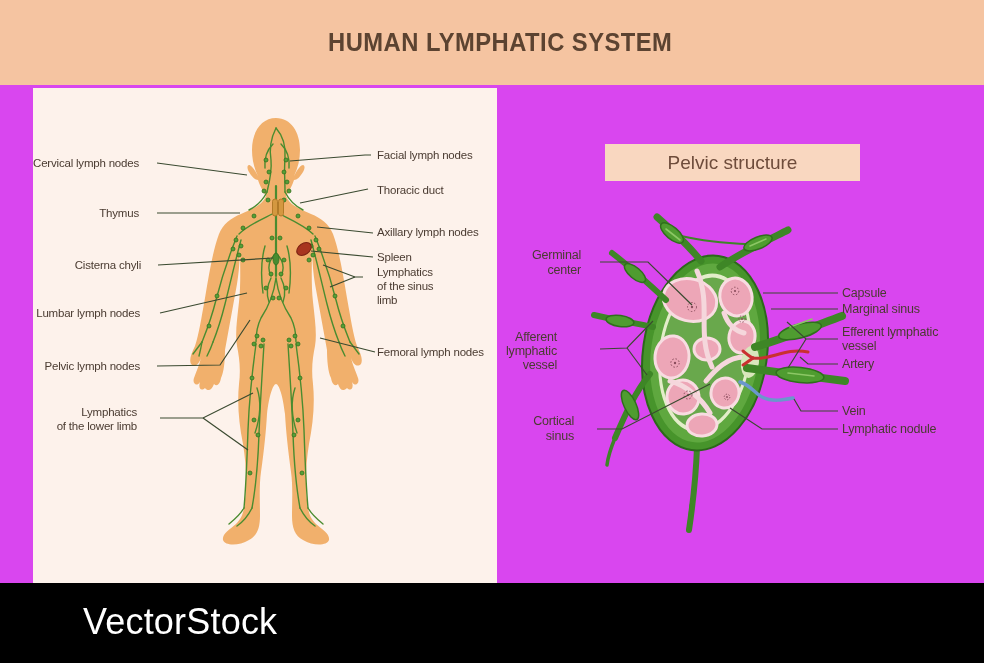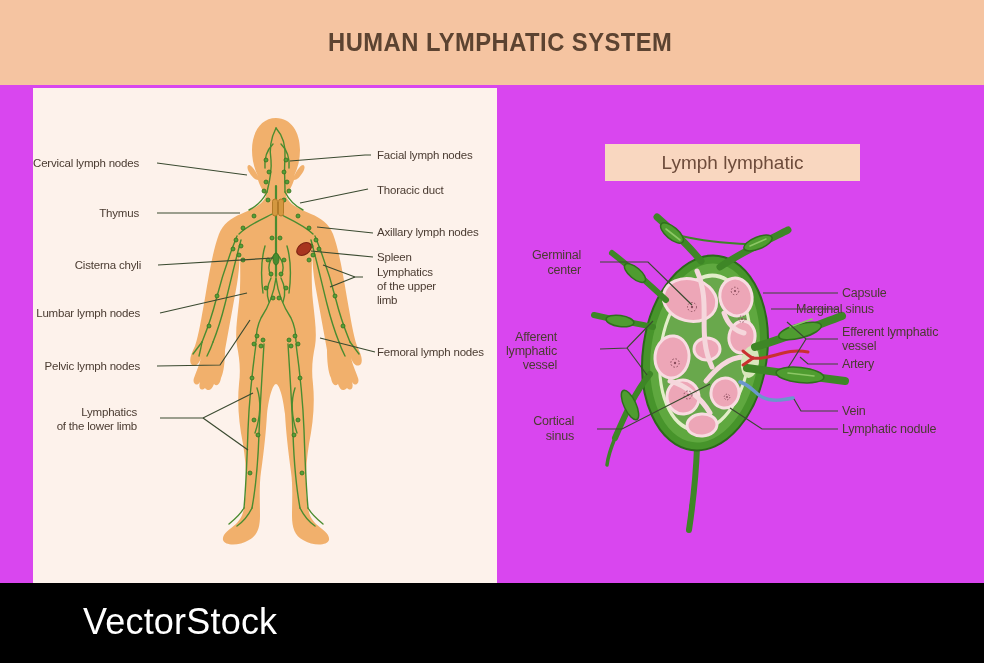--- a/index.html
+++ b/index.html
@@ -209,27 +209,27 @@
     <span>Lymphatics</span><br>
     <span>of the lower limb</span>
   </div>
 
   <div class="lbl" style="left:377px;top:148px;">Facial lymph nodes</div>
   <div class="lbl" style="left:377px;top:183px;">Thoracic duct</div>
   <div class="lbl" style="left:377px;top:225px;">Axillary lymph nodes</div>
   <div class="lbl" style="left:377px;top:250px;">Spleen</div>
   <div class="lbl" style="left:377px;top:265px;">
     <span>Lymphatics</span><br>
-    <span>of the upper</span><br>
+    <span>of the sinus</span><br>
     <span>limb</span>
   </div>
   <div class="lbl" style="left:377px;top:345px;">Femoral lymph nodes</div>
 
   <div class="lymph-title-box">
-    <span>Lymph lymphatic</span>
+    <span>Pelvic structure</span>
   </div>
 
   <svg style="left:500px;top:85px;" width="500" height="498" viewBox="0 0 500 498">
 
     <g fill="none" stroke="#3E8626" stroke-linecap="round">
       <path d="M197,362 C196,390 193,418 189,445" stroke-width="6"></path>
       <path d="M191,420 C190,432 189,438 188,446" stroke-width="3"></path>
       <path d="M197,362 C202,356 206,352 210,350" stroke-width="2.5"></path>
       <path d="M197,362 C193,356 190,352 186,350" stroke-width="2.5"></path>
     </g>
@@ -347,21 +347,21 @@
     <span>Afferent</span><br>
     <span>lymphatic</span><br>
     <span>vessel</span>
   </div>
   <div class="lbl2 ra lh15" style="right:410px;top:414px;">
     <span>Cortical</span><br>
     <span>sinus</span>
   </div>
 
   <div class="lbl2" style="left:842px;top:286px;">Capsule</div>
-  <div class="lbl2" style="left:796px;top:302px;text-align:center;">Marginal sinus</div>
+  <div class="lbl2" style="left:842px;top:302px;text-align:center;">Marginal sinus</div>
   <div class="lbl2" style="left:842px;top:325px;">
     <span>Efferent lymphatic</span><br>
     <span>vessel</span>
   </div>
   <div class="lbl2" style="left:842px;top:357px;">Artery</div>
   <div class="lbl2" style="left:842px;top:404px;">Vein</div>
   <div class="lbl2" style="left:842px;top:422px;">Lymphatic nodule</div>
 
   <div class="footer"></div>
   <div class="brand">VectorStock</div>

